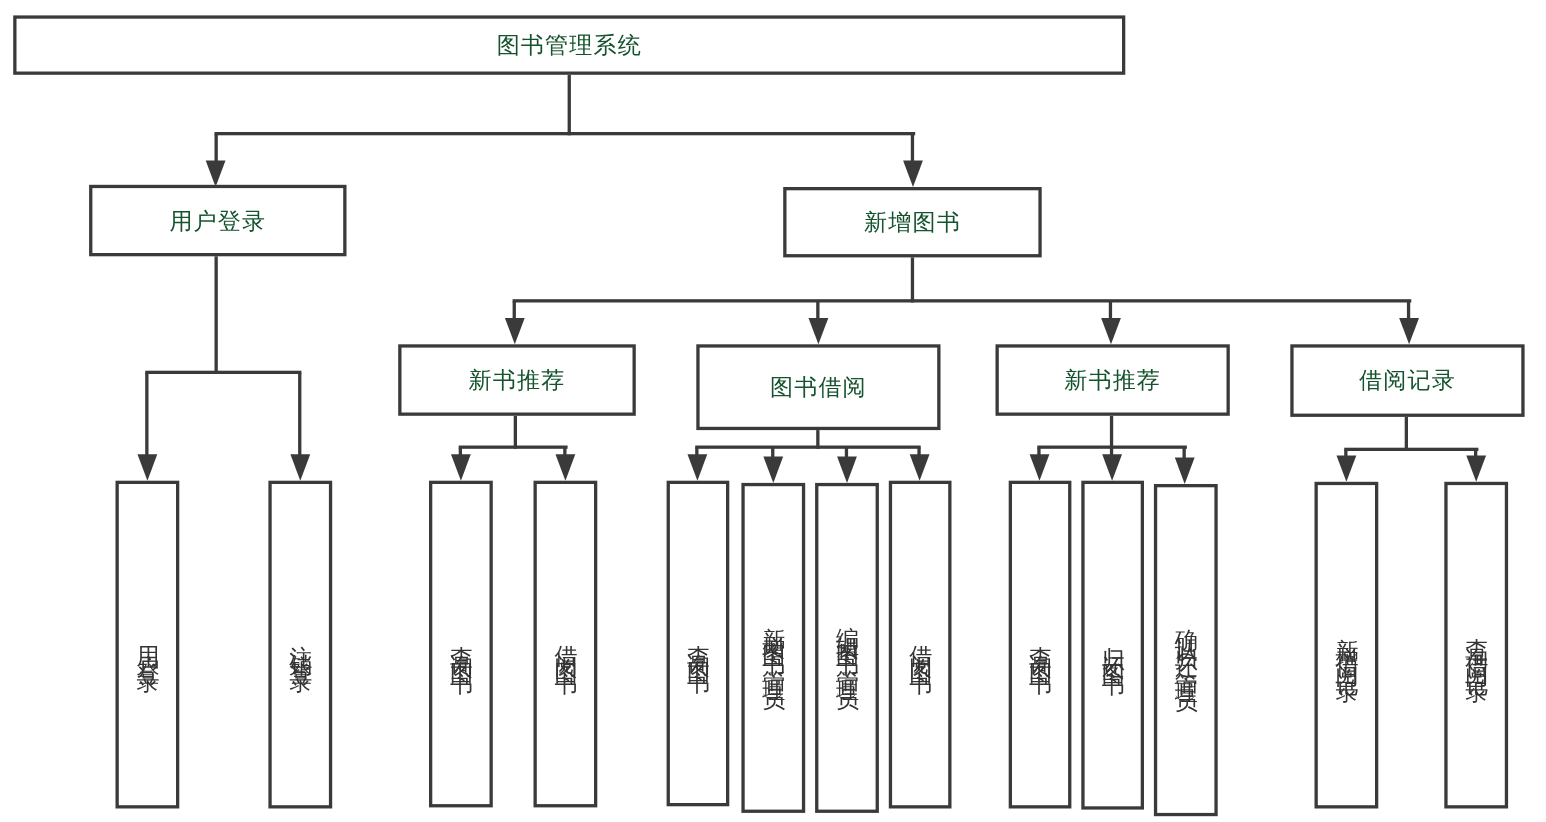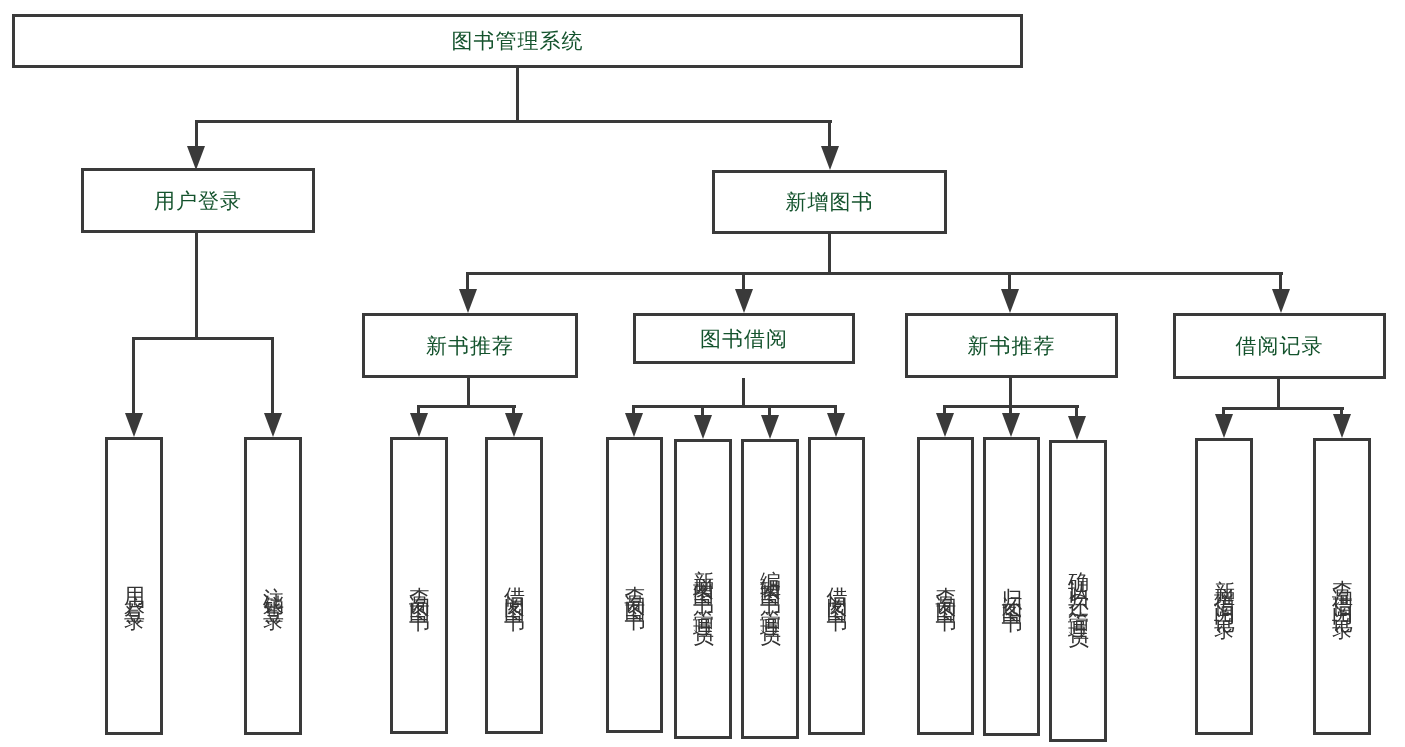--- a/index.html
+++ b/index.html
@@ -45,21 +45,21 @@
   <div class="hnode" style="left:81px;top:168px;width:234px;height:65px">
     <span>用户登录</span>
   </div>
   <div class="hnode" style="left:712px;top:170px;width:235px;height:64px">
     <span>新增图书</span>
   </div>
 
   <div class="hnode" style="left:362px;top:313px;width:216px;height:65px">
     <span>新书推荐</span>
   </div>
-  <div class="hnode" style="left:633px;top:313px;width:222px;height:51px">
+  <div class="hnode" style="left:633px;top:313px;width:222px;height:78px">
     <span>图书借阅</span>
   </div>
   <div class="hnode" style="left:905px;top:313px;width:213px;height:65px">
     <span>新书推荐</span>
   </div>
   <div class="hnode" style="left:1173px;top:313px;width:213px;height:66px">
     <span>借阅记录</span>
   </div>
 
   <div class="vnode" style="left:105px;top:437px;width:58px;height:298px">

